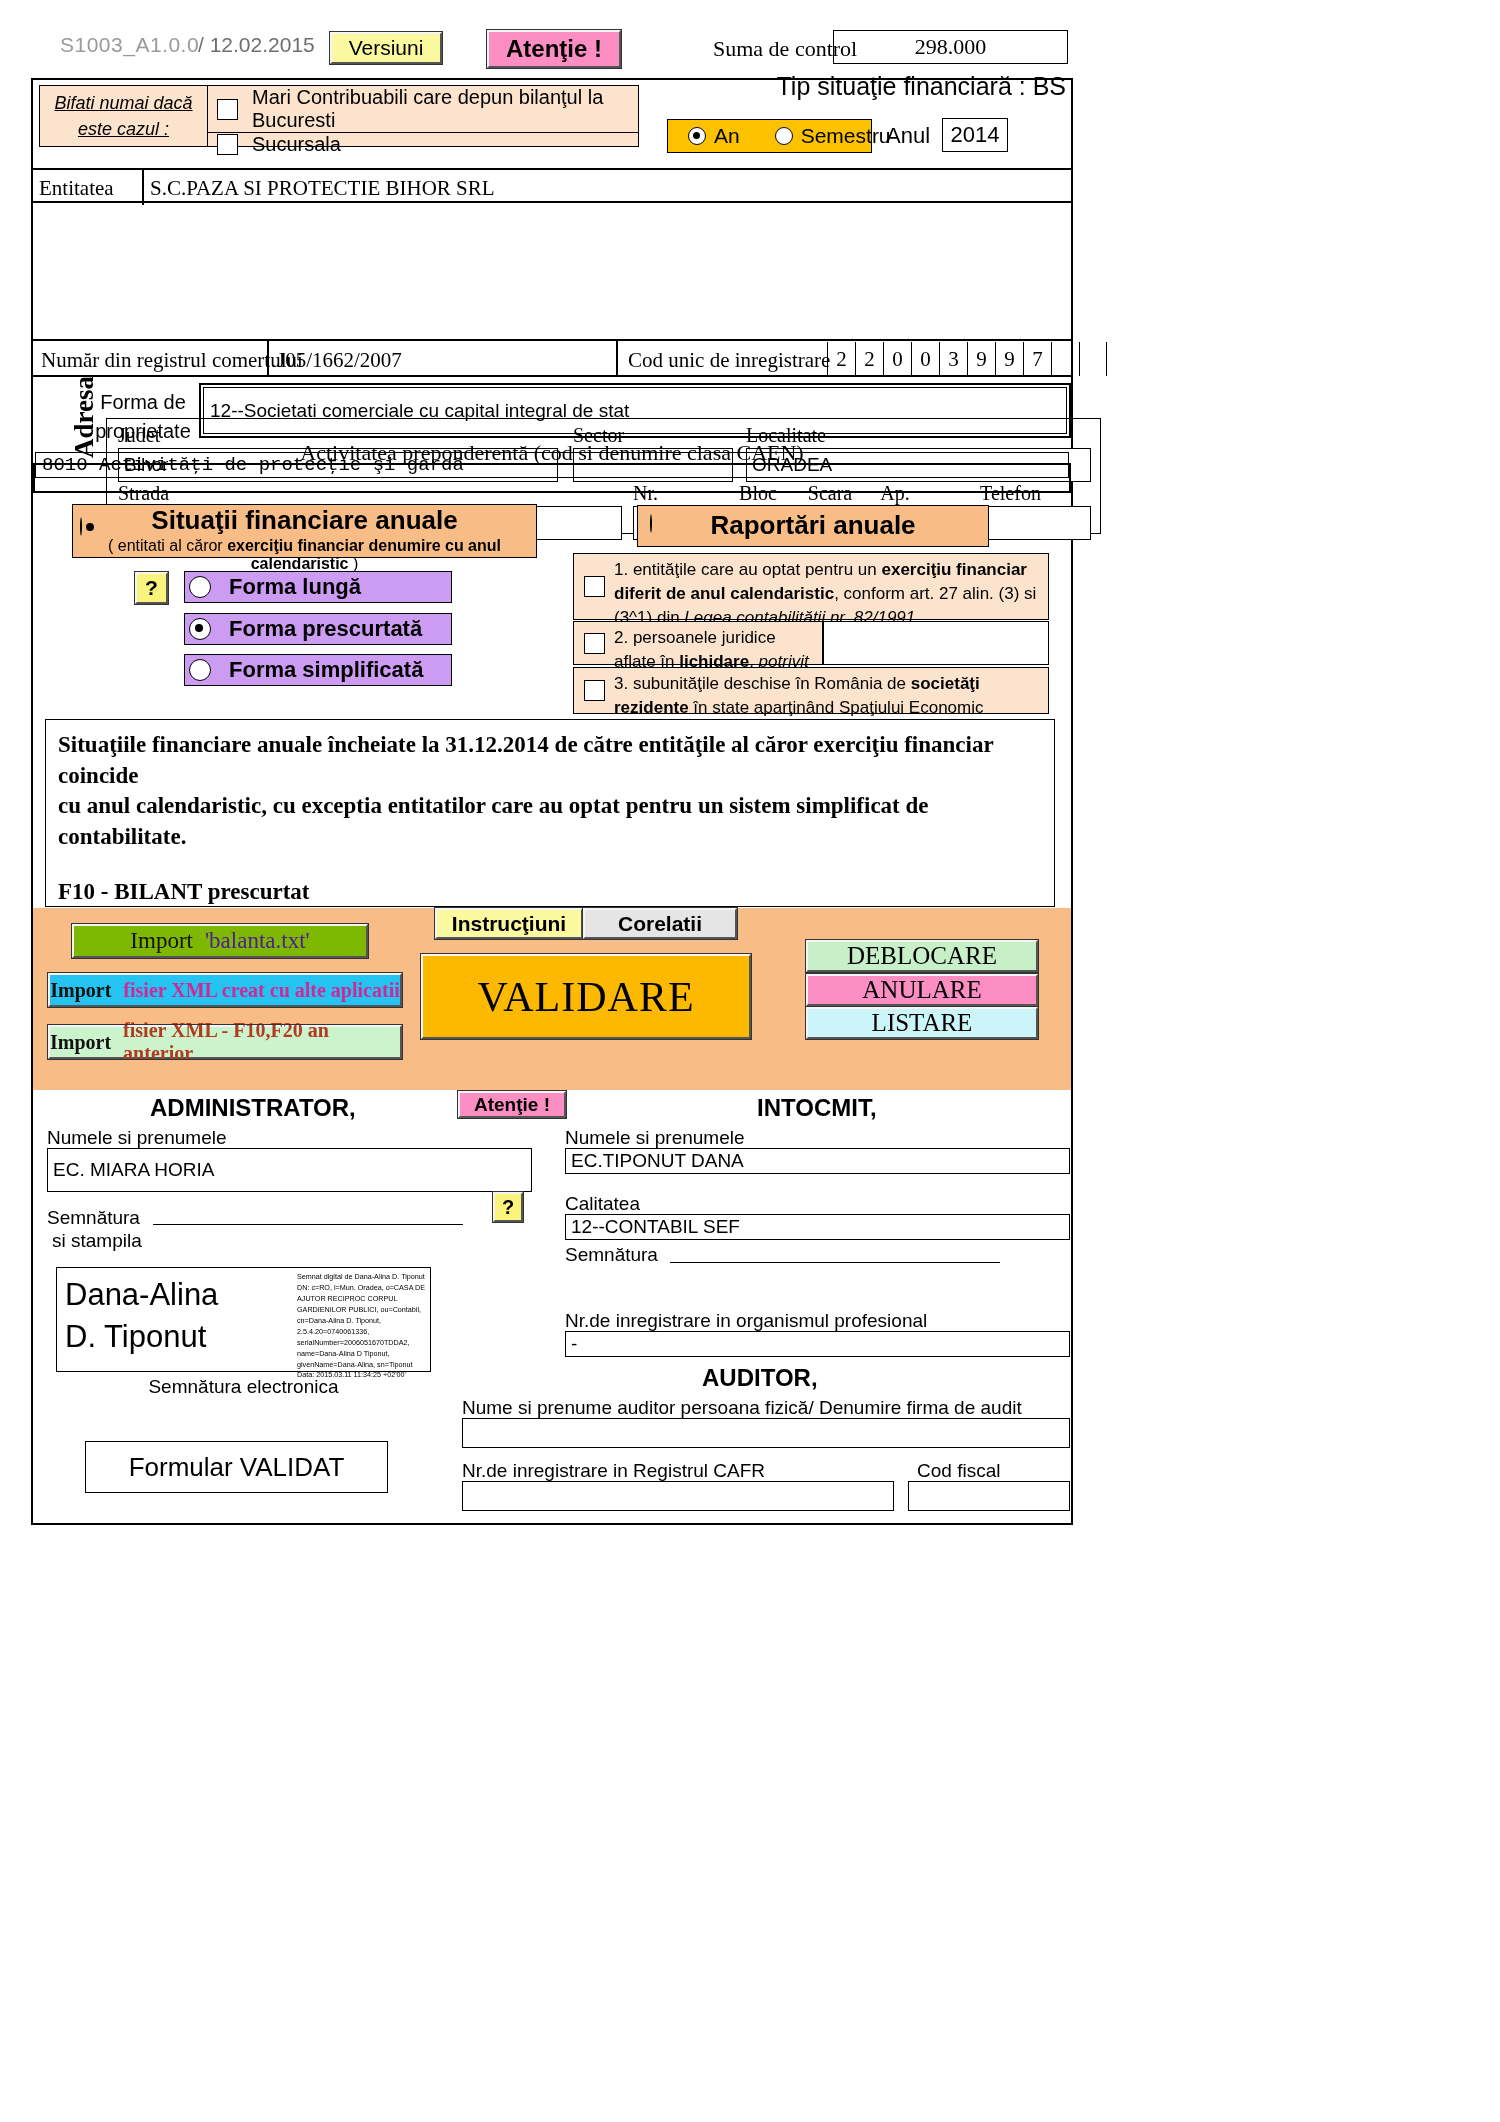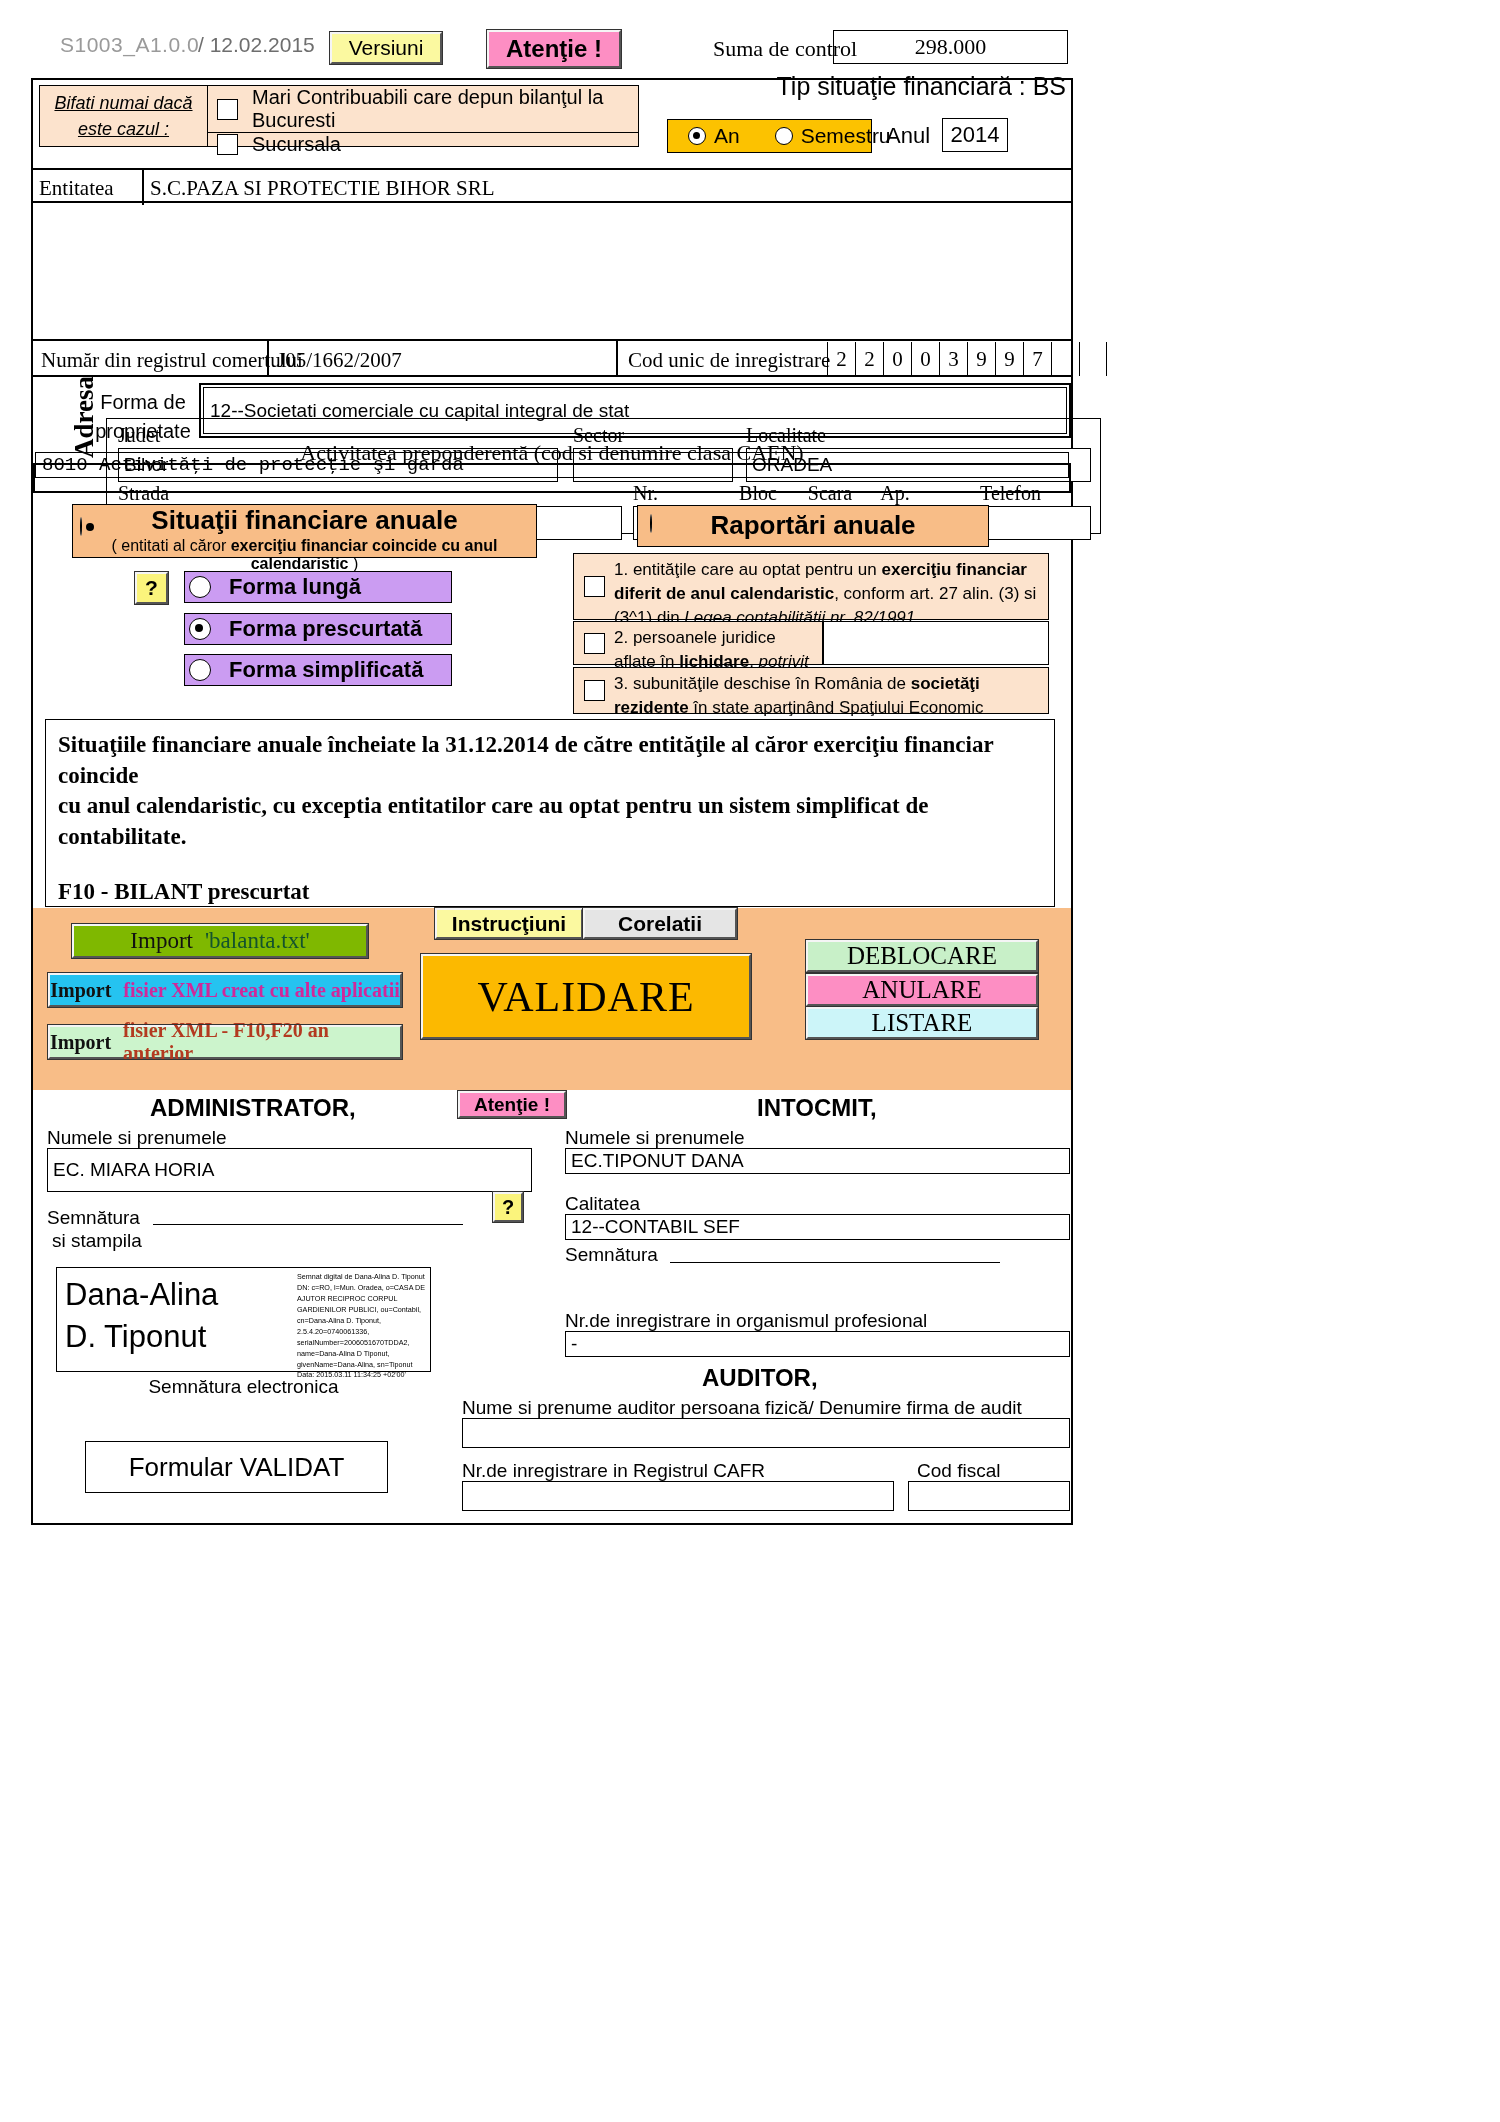--- a/index.html
+++ b/index.html
@@ -151,21 +151,21 @@
                line-height:1.33; }
   #descbox .flist { margin-top:24px; }
   #descbox .flist div { font-family:"Liberation Serif", serif; font-size:23px; font-weight:bold;
                         line-height:1.36; }
 
   
   #actionbar { position:absolute; left:33px; top:908px; width:1038px; height:182px; background:#f8bd87; }
   #btn-import-balanta { position:absolute; left:72px; top:924px; width:296px; height:34px;
     background:#7fb800; font-family:"Liberation Serif", serif; font-size:23px; }
   #btn-import-balanta b { color:#111; font-weight:normal; }
-  #btn-import-balanta i { color:#14532d; font-style:normal; margin-left:12px; }
+  #btn-import-balanta i { color:#4c1d95; font-style:normal; margin-left:12px; }
   #btn-instr { position:absolute; left:435px; top:908px; width:148px; height:31px; background:#fbf9a0;
     font-family:"Liberation Sans", sans-serif; font-size:21px; font-weight:bold; }
   #btn-corel { position:absolute; left:583px; top:908px; width:154px; height:31px; background:#e5e5e5;
     font-family:"Liberation Sans", sans-serif; font-size:21px; font-weight:bold; }
   #btn-validare { position:absolute; left:421px; top:954px; width:330px; height:85px; background:#fcb900;
     font-family:"Liberation Serif", serif; font-size:42px; letter-spacing:1px; }
   #btn-import-xml { position:absolute; left:48px; top:973px; width:354px; height:34px; background:#25c3f0;
     font-family:"Liberation Serif", serif; font-size:20px; font-weight:bold; }
   #btn-import-xml b { color:#111; }
   #btn-import-xml i { color:#d0289a; font-style:normal; margin-left:12px; }
@@ -356,21 +356,21 @@
   <div id="caen-lbl">Activitatea preponderentă (cod si denumire clasa CAEN)</div>
   <div id="caen-out"></div>
   <div id="caen-in">8010 Activităţi de protecţie şi gardă</div>
 
   <div id="sfa"></div>
   <div id="sfa-rad">
     <span class="rad big on"></span>
   </div>
   <div id="sfa-t1">Situaţii financiare anuale</div>
   <div id="sfa-t2">
-    <span>( entitati al căror </span><span class="b">exerciţiu financiar coincide cu anul calendaristic</span><span> )</span>
+    <span>( entitati al căror </span><span class="b">exerciţiu financiar denumire cu anul calendaristic</span><span> )</span>
   </div>
 
   <div id="qmark1" class="btn3d">?</div>
 
   <div id="forma1" class="forma">
     <span class="rad big"></span>
     <span class="ftxt">Forma lungă</span>
   </div>
   <div id="forma2" class="forma">
     <span class="rad big on"></span>

